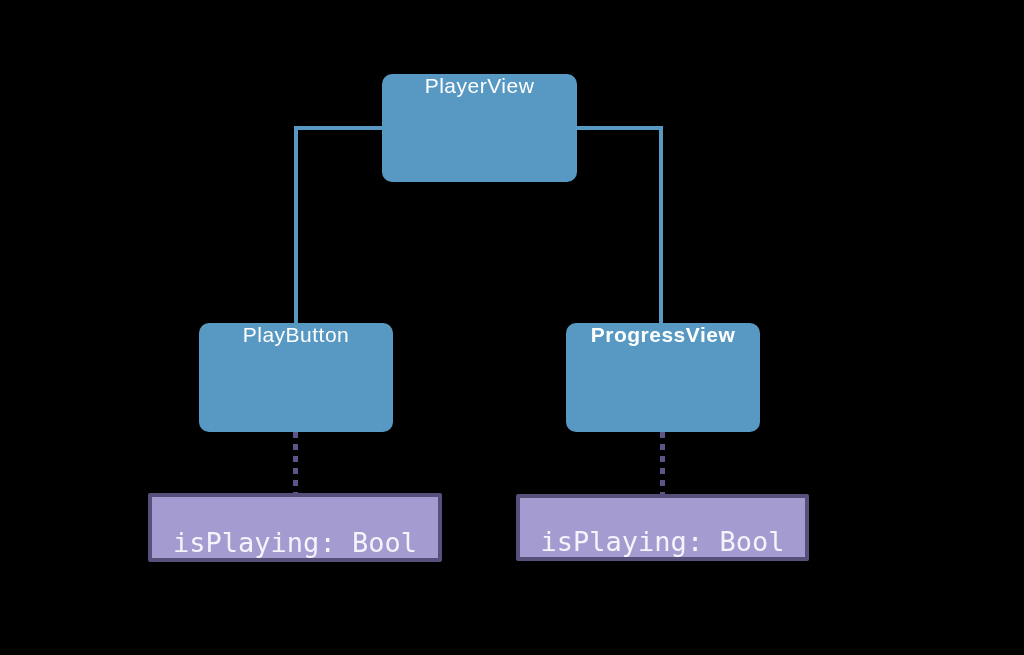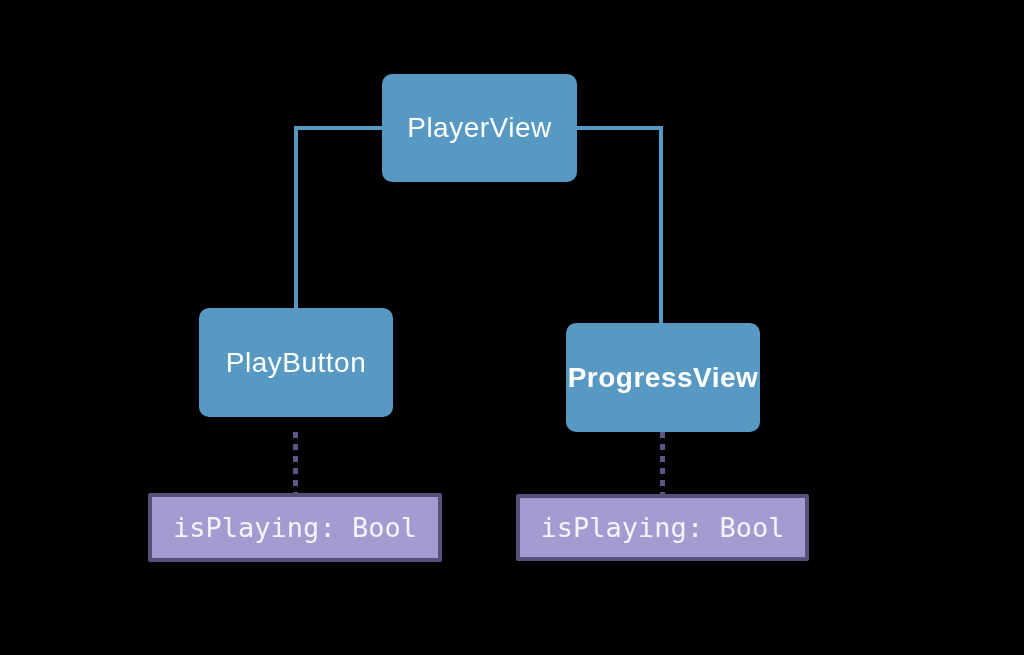--- a/index.html
+++ b/index.html
@@ -12,28 +12,28 @@
     height: 655px;
     background: var(--background, #000000);
     overflow: hidden;
     font-family: "Liberation Sans", sans-serif;
   }
   .node {
     position: absolute;
     background: var(--node_fill, #5799c2);
     border-radius: 10px;
     color: var(--node_text, #ffffff);
-    font-size: 28px;
+    font-size: 21px;
     display: flex;
-    align-items: center;
+    align-items: flex-start;
     justify-content: center;
     letter-spacing: 0.5px;
   }
   .node-player   { left: 382px; top: 74px;  width: 195px; height: 108px; }
-  .node-play     { left: 199px; top: 308px; width: 194px; height: 109px; }
+  .node-play     { left: 199px; top: 323px; width: 194px; height: 109px; }
   .node-progress { left: 566px; top: 323px; width: 194px; height: 109px; font-weight: bold; }
 
   .elbow {
     position: absolute;
     top: 126px;
     height: 197px;
     box-sizing: border-box;
   }
   .elbow-left {
     left: 294px;
@@ -65,21 +65,21 @@
   .state-box {
     position: absolute;
     box-sizing: border-box;
     background: var(--state_fill, #a49cd1);
     border: 4px solid var(--state_border, #56507a);
     border-radius: 2px;
     color: var(--state_text, #f5f3fb);
     font-family: "DejaVu Sans Mono", monospace;
     font-size: 27px;
     display: flex;
-    align-items: center;
+    align-items: flex-end;
     justify-content: center;
     white-space: pre;
   }
   .state-left  { left: 148px; top: 493px; width: 294px; height: 69px; }
   .state-right { left: 516px; top: 494px; width: 293px; height: 67px; }
 </style>
 </head>
 <body>
 
 <div class="canvas">

